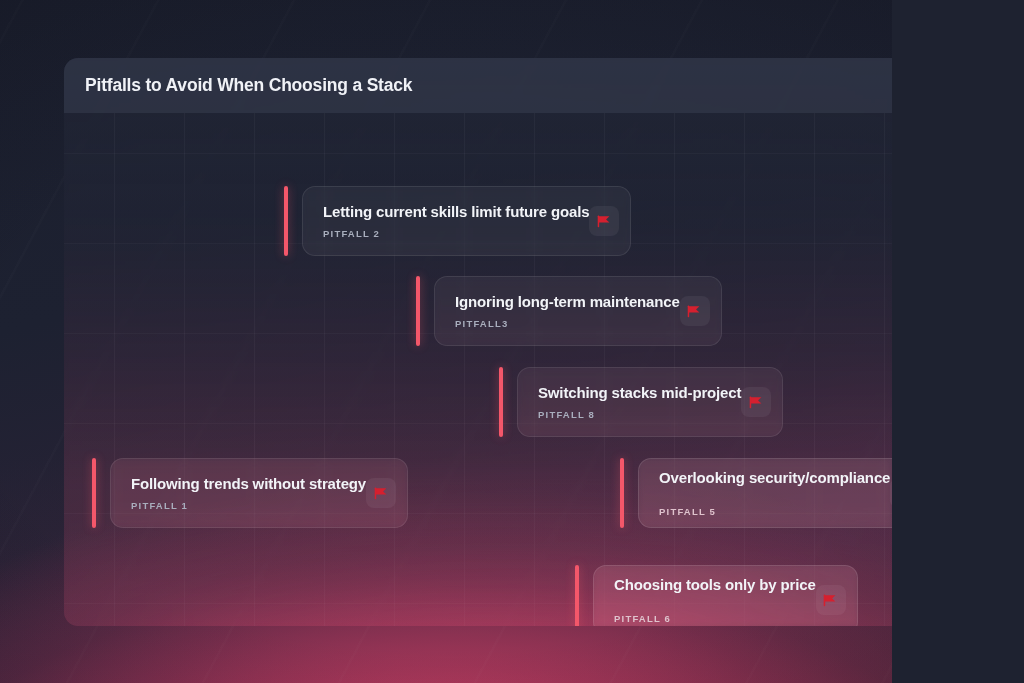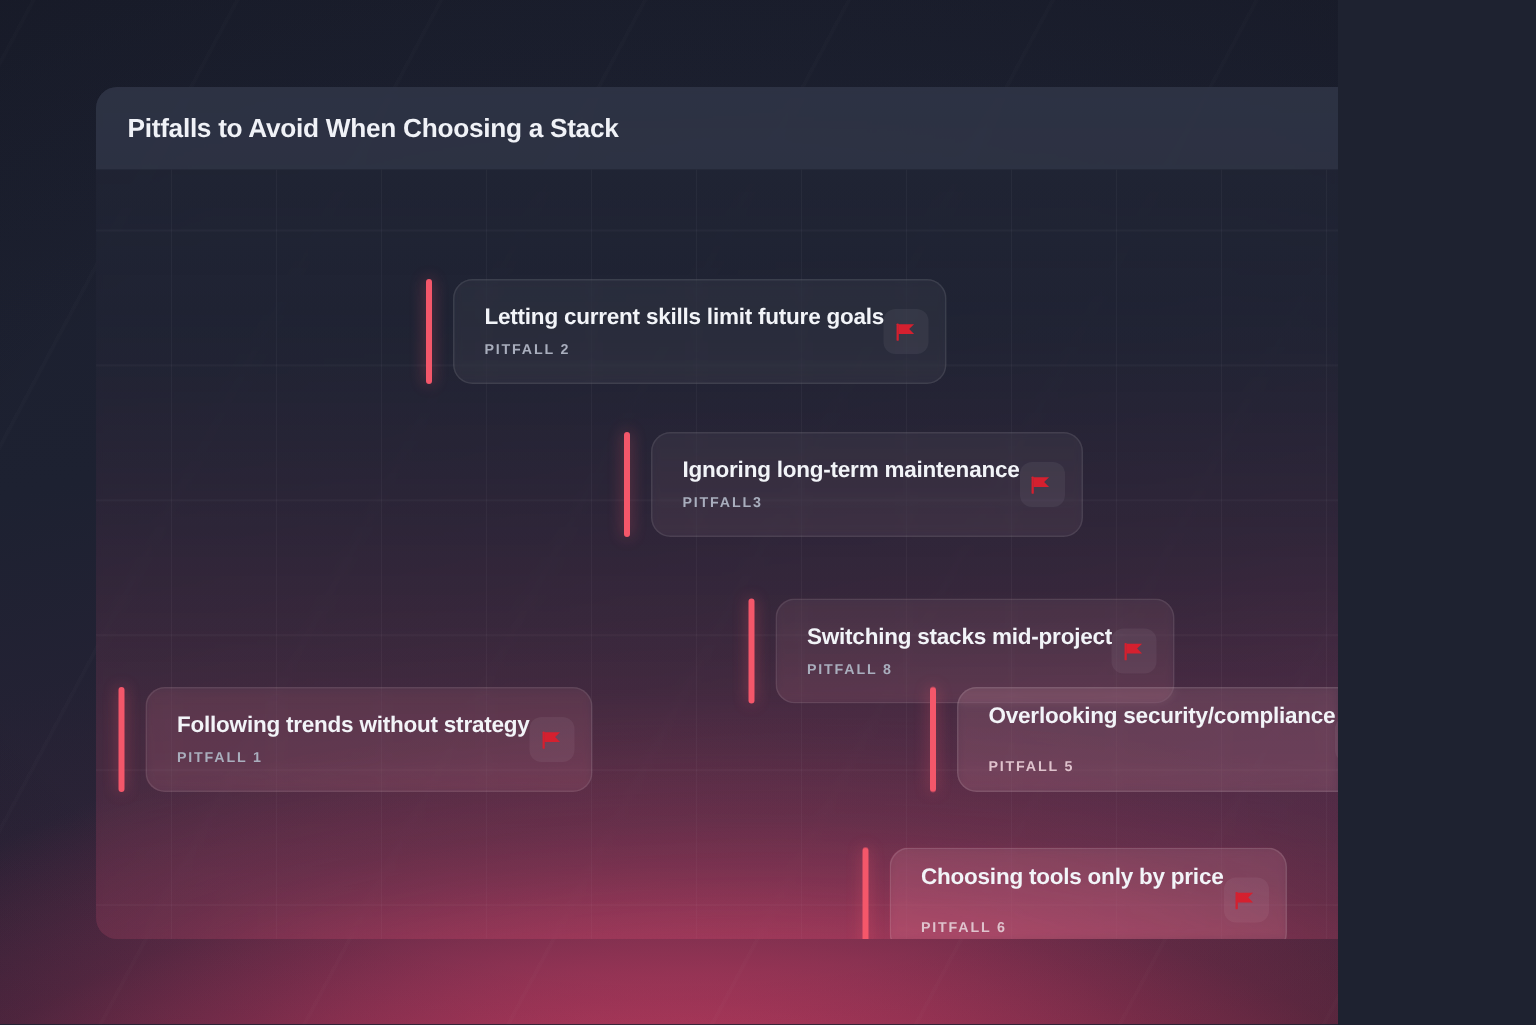--- a/index.html
+++ b/index.html
@@ -147,24 +147,24 @@
     border-radius: 8px;
     background: rgba(255,255,255,0.055);
     display: flex;
     align-items: center;
     justify-content: center;
     flex: 0 0 30px;
   }
   .icon-badge svg { display: block; }
 
   
-  #row-1 { left: 15px;  top: 345px; width: 298px; }
+  #row-1 { left: 28px;  top: 345px; width: 298px; }
   #row-2 { left: 220px; top: 73px;  width: 312px; }
-  #row-3 { left: 352px; top: 175px; width: 294px; }
-  #row-4 { left: 435px; top: 254px; width: 276px; margin-top: 32px; }
+  #row-3 { left: 352px; top: 163px; width: 294px; }
+  #row-4 { left: 435px; top: 254px; width: 276px; }
   #row-5 { left: 556px; top: 345px; width: 298px; }
   #row-6 { left: 511px; top: 452px; width: 257px; }
 
   
   #row-6 .card, #row-5 .card { background: rgba(255,255,255,0.075); border-color: rgba(255,255,255,0.11); }
   #row-6 .card-sub, #row-5 .card-sub { color: #dfc3cd; margin-top: 12px; }
 </style>
 </head>
 <body>
 

